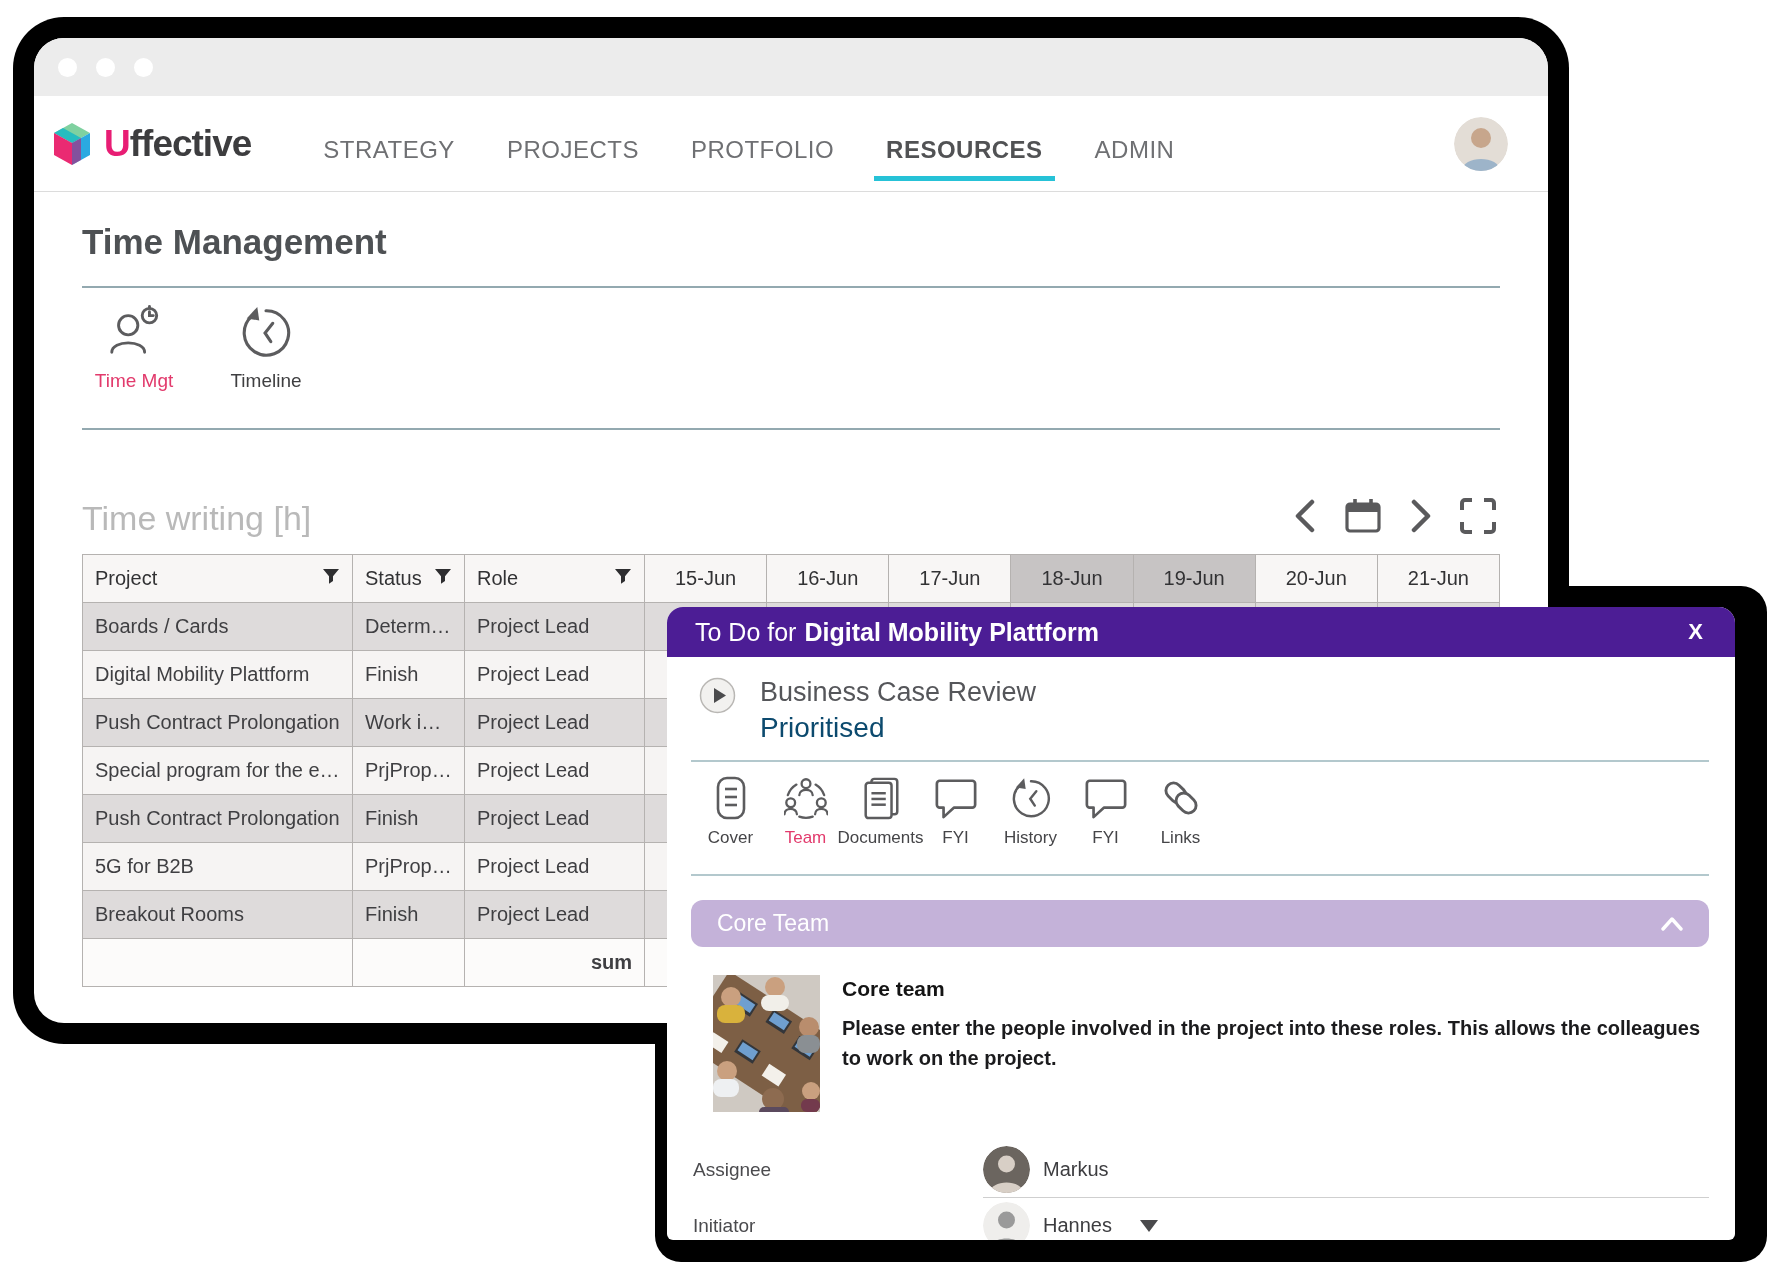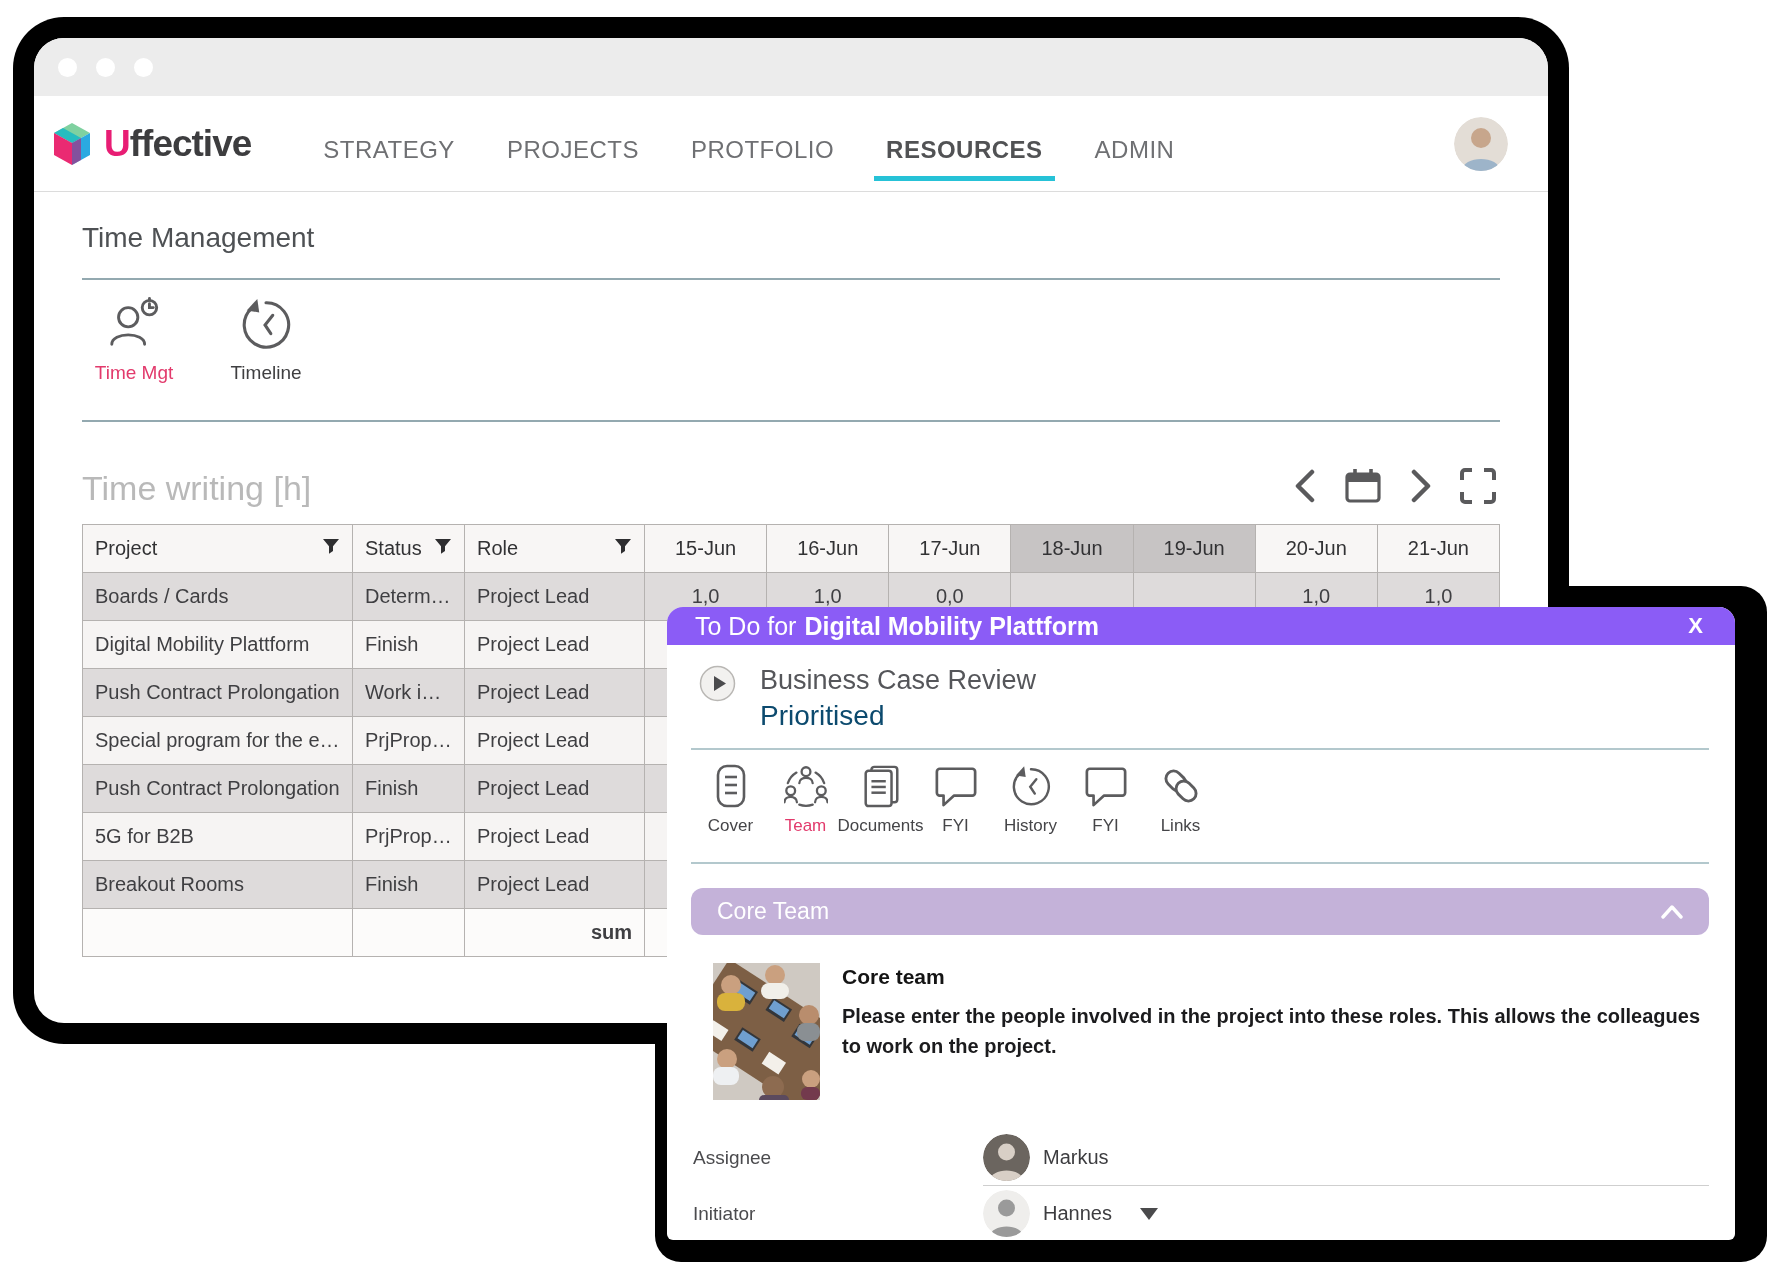--- a/index.html
+++ b/index.html
@@ -23,29 +23,29 @@
   .wordmark { font-size:37px; font-weight:bold; color:#3d3d3f; letter-spacing:-1px; }
   .wordmark .u { color:#e81d74; }
   .main-nav { display:flex; gap:52px; list-style:none; align-items:center;margin-top:12px; }
   .main-nav li { font-size:24px; color:#6f7073; cursor:pointer; position:relative; letter-spacing:.5px; }
   .main-nav li.active { font-weight:bold; color:#515254; }
   .main-nav li.active::after { content:""; position:absolute; left:-8%; right:-8%; bottom:-17px;
                                height:5px; background:#26c2d7; }
   .header-avatar { margin-left:auto; width:54px; height:54px; border-radius:50%; overflow:hidden; }
 
   .content { padding:0 48px; }
-  .page-title { font-size:28px; font-weight:normal; color:#4e5154; margin-top:30px; }
+  .page-title { font-size:35px; font-weight:bold; color:#4e5154; margin-top:30px; }
   .rule { height:2px; background:#93a9b0; margin-top:24px; }
   .tabs-row { display:flex; gap:36px; padding:16px 4px 12px; }
   .view-tab { display:flex; flex-direction:column; align-items:center; width:96px; cursor:pointer; }
   .view-tab svg { width:56px; height:56px; }
   .view-tab .tab-label { font-size:19px; margin-top:6px; color:#3f3f41; }
   .view-tab.active .tab-label { color:#e23a6c; }
 
-  .section-head { display:flex; align-items:flex-end; justify-content:space-between; margin-top:46px; }
+  .section-head { display:flex; align-items:flex-end; justify-content:space-between; margin-top:68px; }
   .section-title { font-size:34px; font-weight:400; color:#b9b9b9; }
   .table-controls { display:flex; align-items:center; gap:28px; padding-right:4px; }
   .table-controls .ctl { cursor:pointer; display:flex; }
 
   
   table.time-table { margin-top:16px; width:100%; border-collapse:collapse; table-layout:fixed;
                      border:1px solid #9a9896; font-size:20px; color:#3f3f42; }
   .time-table th, .time-table td { border:1px solid #b5b2b0; height:48px; padding:0 12px; overflow:hidden;
                      white-space:nowrap; text-overflow:ellipsis; }
   .time-table th { background:#f8f6f5; font-weight:400; color:#323234; text-align:left; }
@@ -54,21 +54,21 @@
   .time-table th .th-inner { display:flex; align-items:center; justify-content:space-between; }
   .time-table tr.odd td { background:#dedbdb; }
   .time-table tr.even td { background:#f6f4f3; }
   .time-table td.val { text-align:center; }
   .time-table tr.sumrow td { background:#fcfbfa; }
   .time-table tr.sumrow td.sum { font-weight:bold; text-align:right; }
 
   
   .modal { position:absolute; left:667px; top:607px; width:1068px; height:633px; background:#fff;
            border-radius:16px 16px 6px 6px; z-index:3; overflow:hidden; }
-  .modal-header { height:38px; background:#8b5cf6; display:flex; align-items:center;
+  .modal-header { height:50px; background:#4c1d95; display:flex; align-items:center;
                   padding:0 32px 0 28px; color:#fff; font-size:25px; }
   .modal-header .subject { font-weight:bold; margin-left:8px; }
   .modal-close { margin-left:auto; font-weight:bold; font-size:22px; cursor:pointer; }
   .modal-body { padding:16px 26px 0 24px; }
   .task-row { display:flex; align-items:flex-start; padding-left:8px; margin-top:4px; }
   .task-text { margin-left:24px; }
   .task-title { font-size:27px; color:#55565a; }
   .task-status { font-size:28px; color:#0c4a6e; margin-top:4px; }
   .modal-rule { height:2px; background:#b3c8cd; margin-top:16px; }
 

